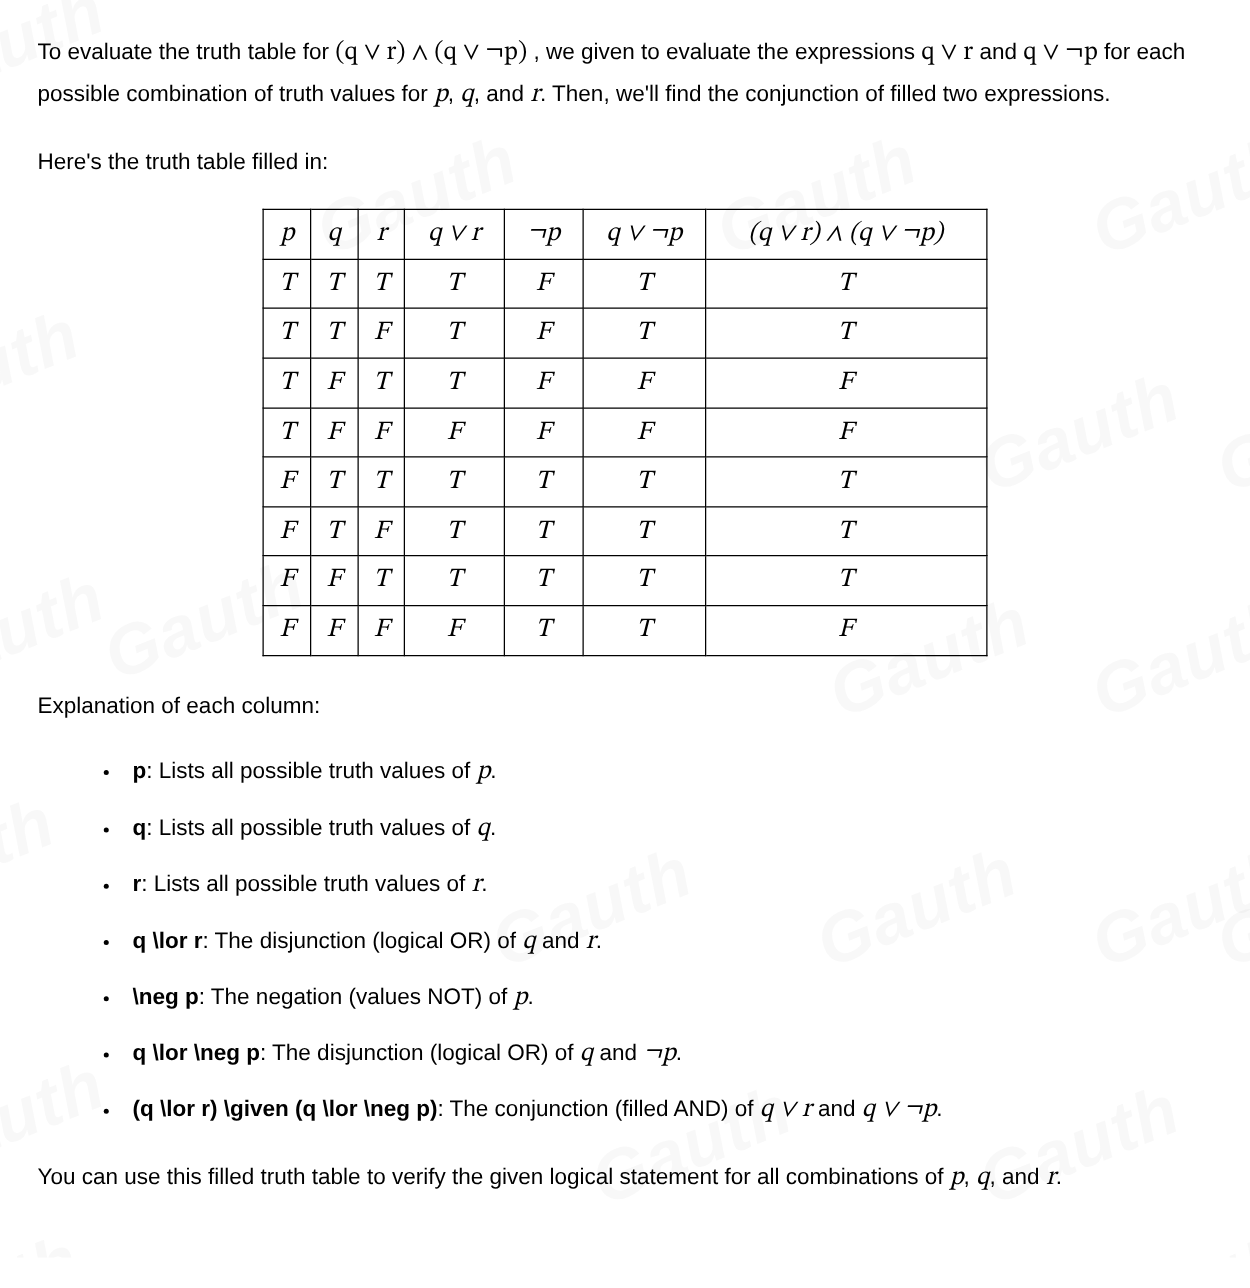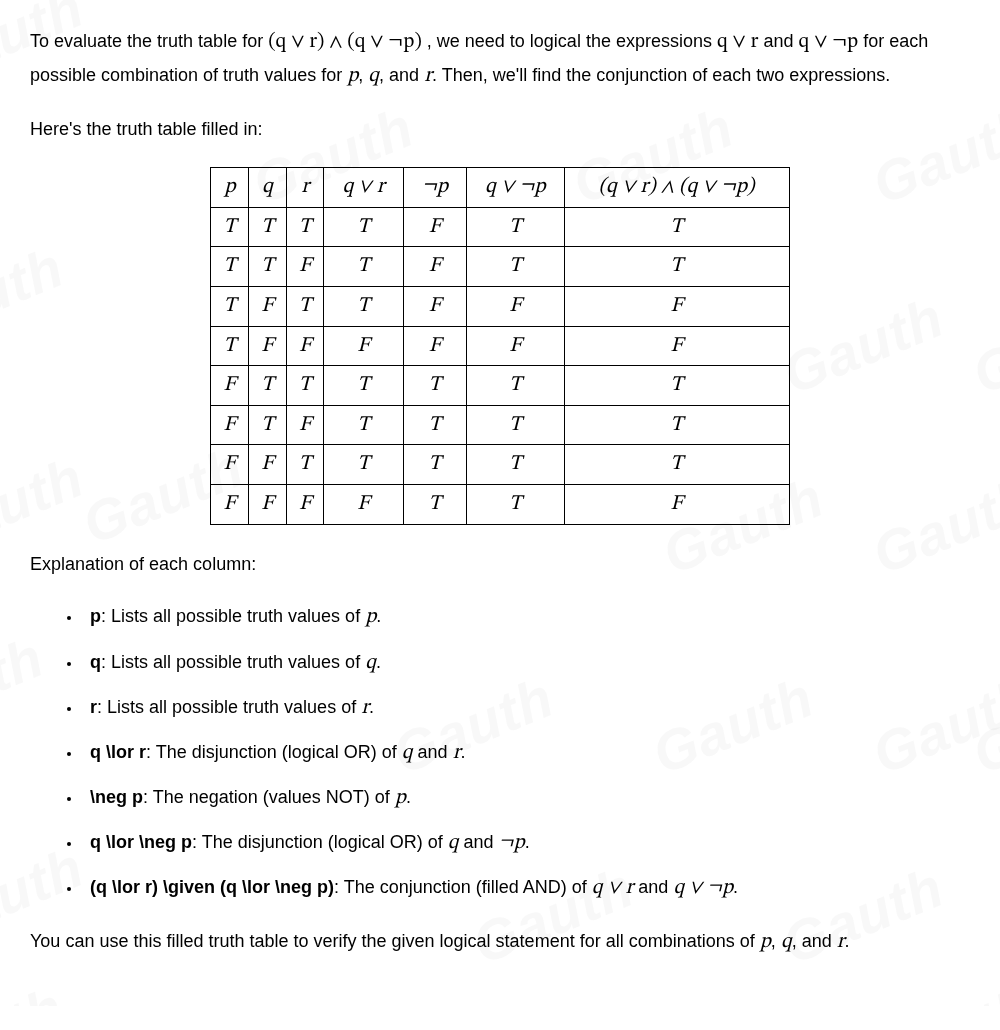--- a/index.html
+++ b/index.html
@@ -56,20 +56,21 @@
     padding: 2px 34px;
   }
   ul {
     margin: 0 0 22px 0;
     padding-left: 52px;
   }
   ul li {
     margin-bottom: 14px;
     padding-left: 8px;
     line-height: 1.5;
+    margin-left: 16px;
   }
   ul li::marker {
     font-size: 13px;
   }
   .bold {
     font-weight: 700;
   }
   .watermark-layer {
     position: absolute;
     inset: 0;
@@ -113,28 +114,28 @@
   <span class="wm" style="top:870px;left:780px">Gauth</span>
   <span class="wm" style="top:990px;left:-100px">Gauth</span>
   <span class="wm" style="top:990px;left:870px">Gauth</span>
 </div>
 
 <div class="content">
 
 <p>
   <span>To evaluate the truth table for </span>
   <span class="mathn">(q ∨ r) ∧ (q ∨ ¬p)</span>
-  <span>, we need to logical the expressions </span>
+  <span>, we given to evaluate the expressions </span>
   <span class="mathn">q ∨ r</span>
   <span> and </span>
   <span class="mathn">q ∨ ¬p</span>
   <span> for each possible combination of truth values for </span>
   <span class="math">p</span><span>, </span>
   <span class="math">q</span><span>, and </span>
-  <span class="math">r</span><span>. Then, we'll find the conjunction of each two expressions.</span>
+  <span class="math">r</span><span>. Then, we'll find the conjunction of filled two expressions.</span>
 </p>
 
 <p>Here's the truth table filled in:</p>
 
 <table class="truth">
   <thead>
     <tr>
       <th>p</th>
       <th>q</th>
       <th>r</th>

